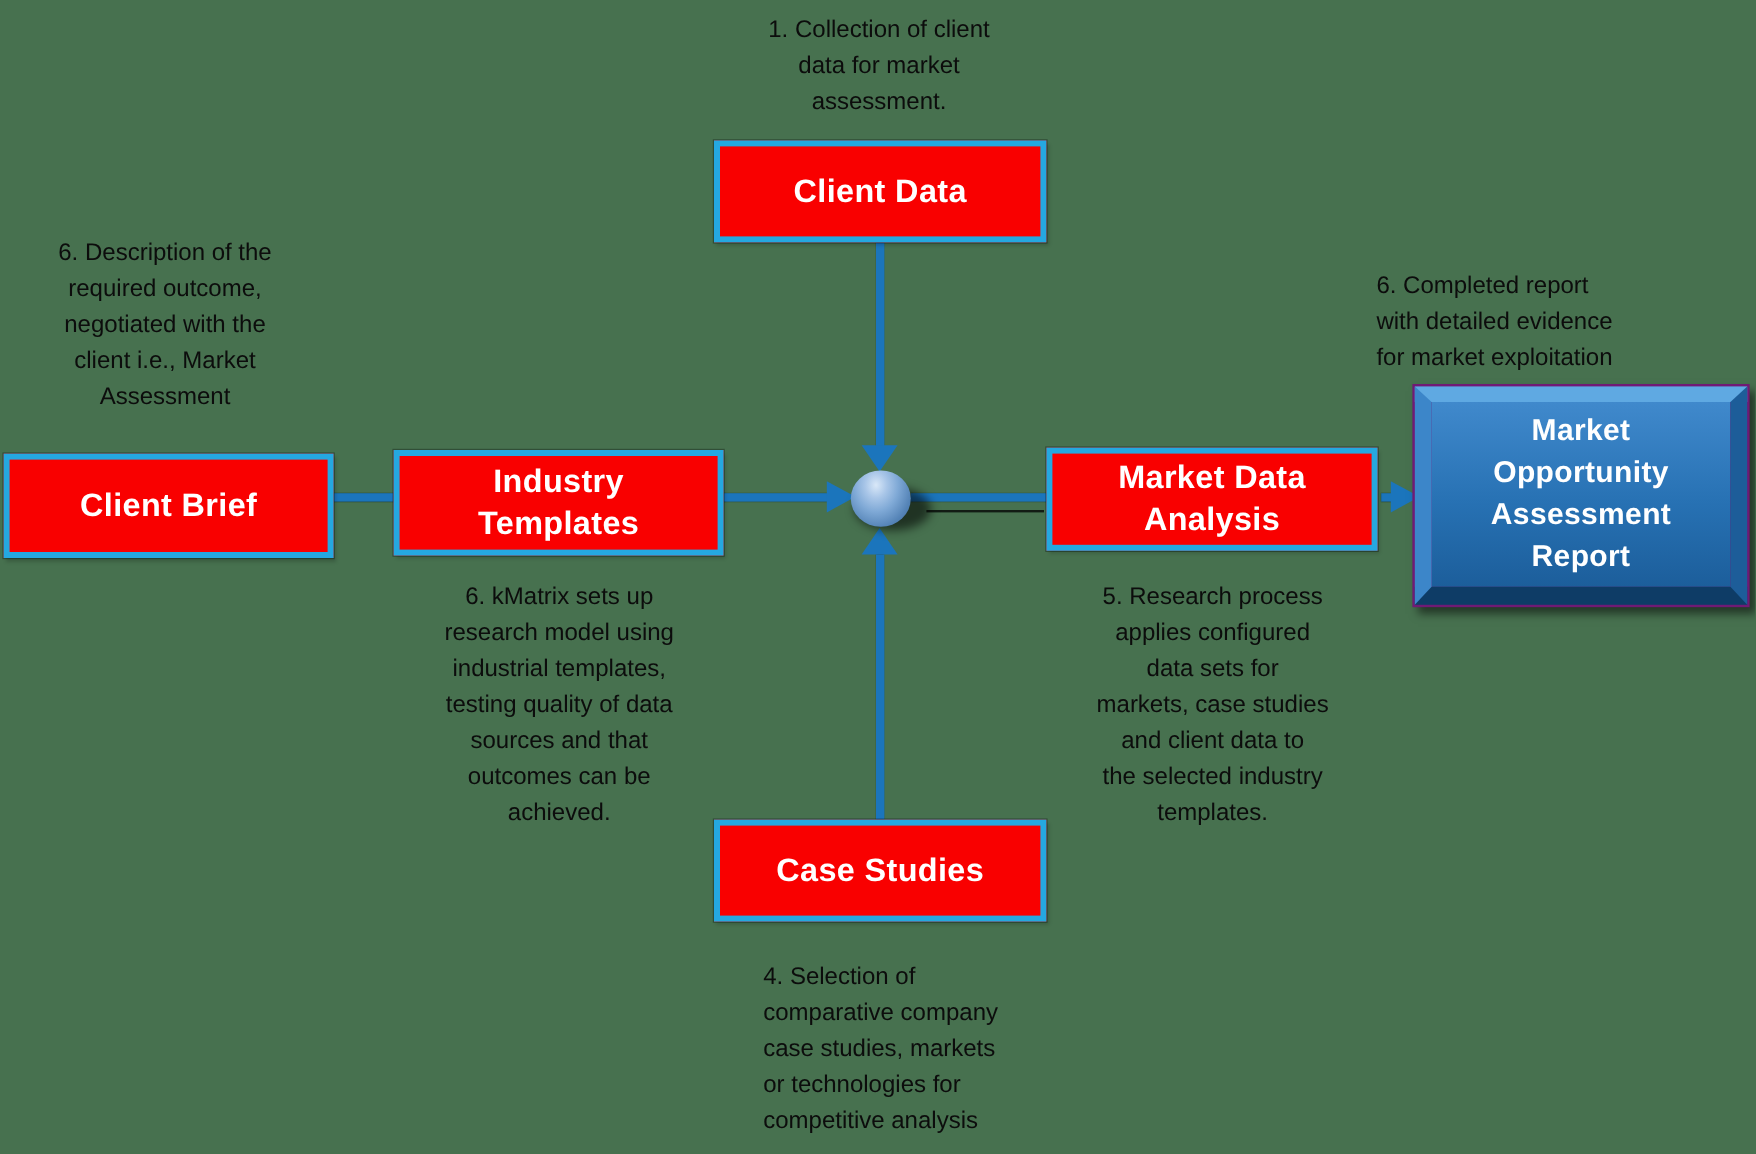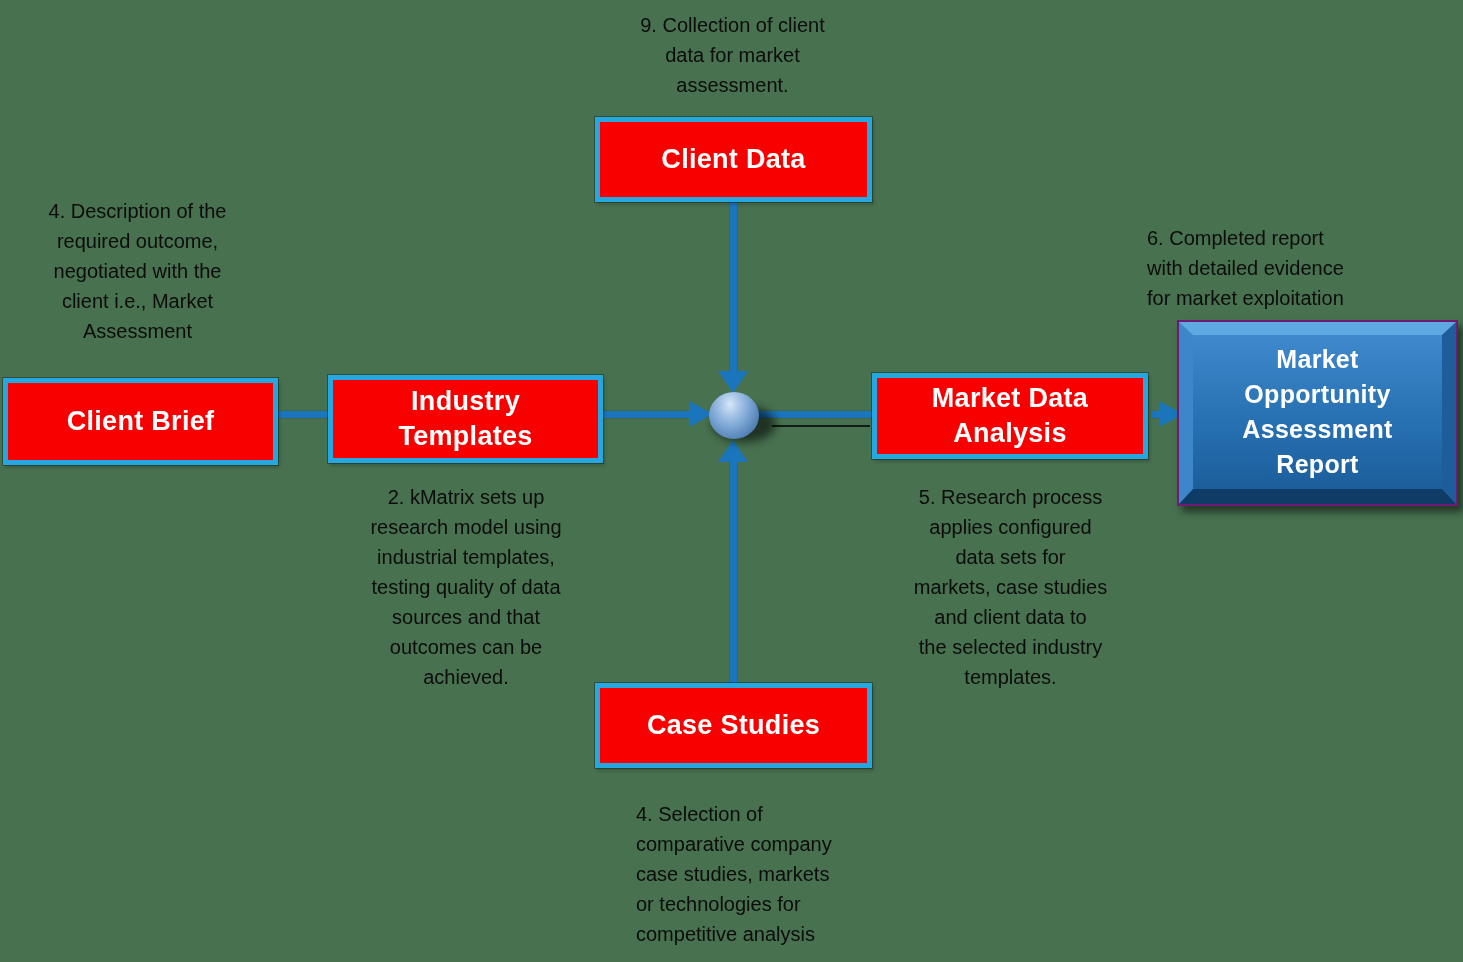--- a/index.html
+++ b/index.html
@@ -192,33 +192,33 @@
 
   <div class="report-outer">
     <div class="report-bevel">
       <div class="report-label">Market
 Opportunity
 Assessment
 Report</div>
     </div>
   </div>
 
-  <div class="ann ann-center ann-1">4. Description of the
+  <div class="ann ann-center ann-1">6. Description of the
 required outcome,
 negotiated with the
 client i.e., Market
 Assessment</div>
-  <div class="ann ann-center ann-2">2. kMatrix sets up
+  <div class="ann ann-center ann-2">6. kMatrix sets up
 research model using
 industrial templates,
 testing quality of data
 sources and that
 outcomes can be
 achieved.</div>
-  <div class="ann ann-center ann-3">9. Collection of client
+  <div class="ann ann-center ann-3">1. Collection of client
 data for market
 assessment.</div>
   <div class="ann ann-left ann-4">4. Selection of
 comparative company
 case studies, markets
 or technologies for
 competitive analysis</div>
   <div class="ann ann-center ann-5">5. Research process
 applies configured
 data sets for

